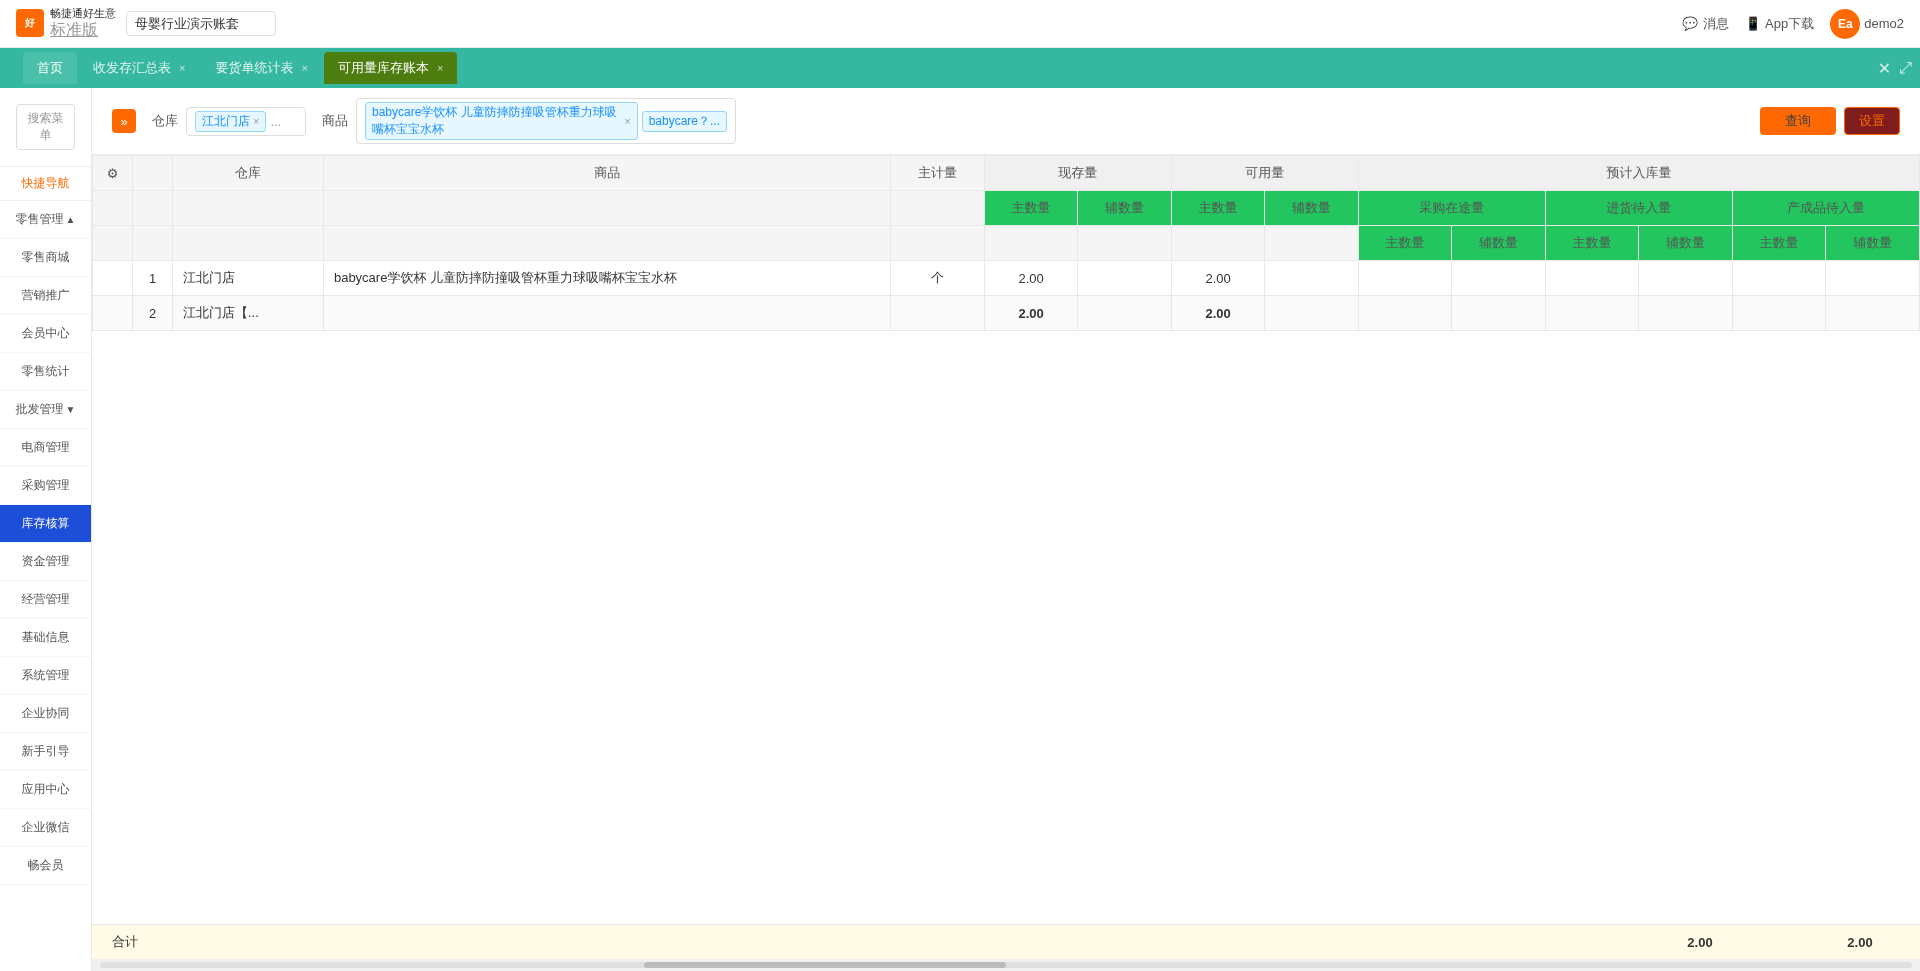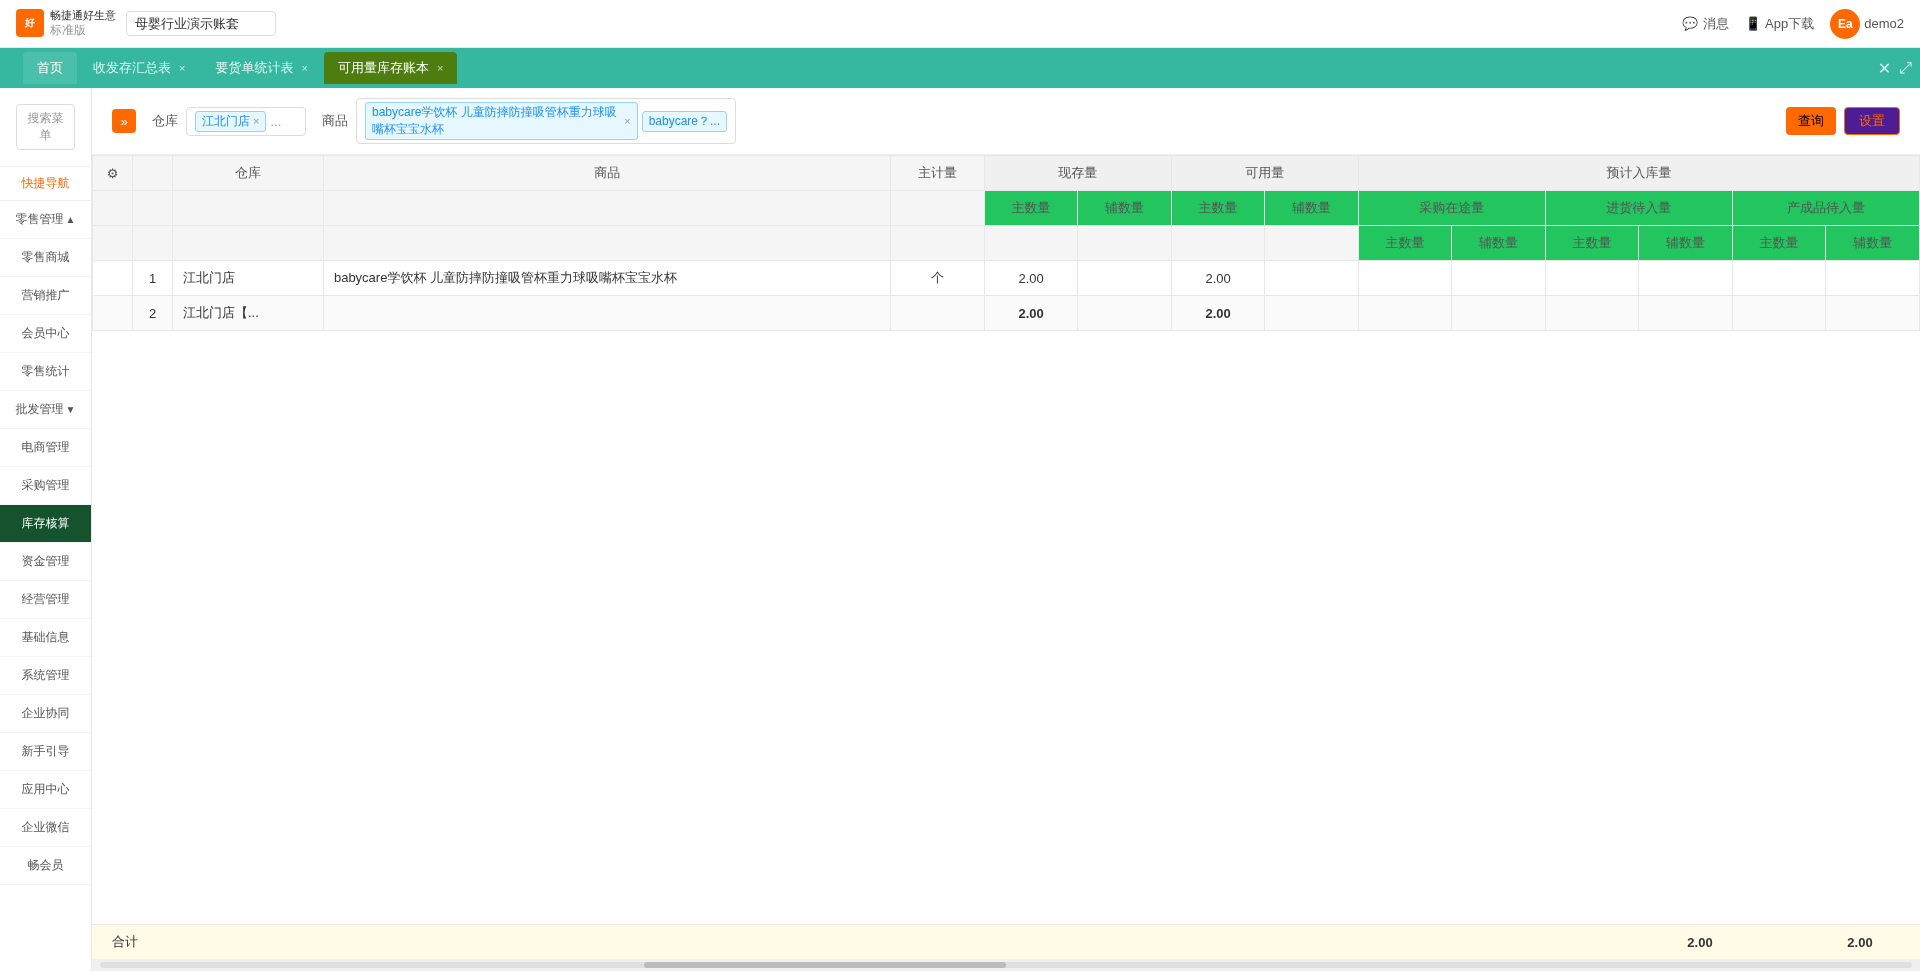--- a/index.html
+++ b/index.html
@@ -37,22 +37,23 @@
       color: white;
       font-size: 10px;
       font-weight: bold;
     }
     .logo-text {
       font-size: 11px;
       color: #333;
       line-height: 1.3;
     }
     .logo-sub {
-      font-size: 12px;
+      font-size: 16px;
       color: #999;
+      text-decoration: underline;
     }
     .industry-select {
       border: 1px solid #ddd;
       border-radius: 4px;
       padding: 4px 24px 4px 8px;
       font-size: 13px;
       color: #333;
       background: #fff;
       appearance: none;
       cursor: pointer;
@@ -177,21 +178,21 @@
       text-align: center;
       font-size: 12px;
       color: #555;
       cursor: pointer;
       border-bottom: 1px solid #f5f5f5;
       display: flex;
       flex-direction: column;
       align-items: center;
       gap: 3px;
     }
-    .sidebar-item.active { background: #14532d; color: white; }
+    .sidebar-item.active { background: #1d4ed8; color: white; }
     .sidebar-item.has-arrow {
       flex-direction: row;
       justify-content: center;
       gap: 2px;
     }
     .sidebar-item .arrow { font-size: 10px; }
 
     
     .content-area {
       flex: 1;
@@ -290,29 +291,29 @@
     }
     .filter-tag .remove { color: #999; cursor: pointer; font-size: 11px; }
     .filter-ellipsis { color: #999; font-size: 13px; cursor: pointer; }
     .filter-actions {
       margin-left: auto;
       display: flex;
       gap: 8px;
     }
     .btn-query {
       background: #ff6900;
-      color: #000000;
+      color: #404040;
       border: none;
       border-radius: 4px;
-      padding: 5px 12px;
+      padding: 5px 25px;
       font-size: 13px;
       cursor: pointer;
     }
     .btn-settings {
-      background: #4c1d95;
+      background: #7f1d1d;
       color: #ff6900;
       border: 1px solid #ff6900;
       border-radius: 4px;
       padding: 4px 14px;
       font-size: 13px;
       cursor: pointer;
     }
 
     
     .table-container {

